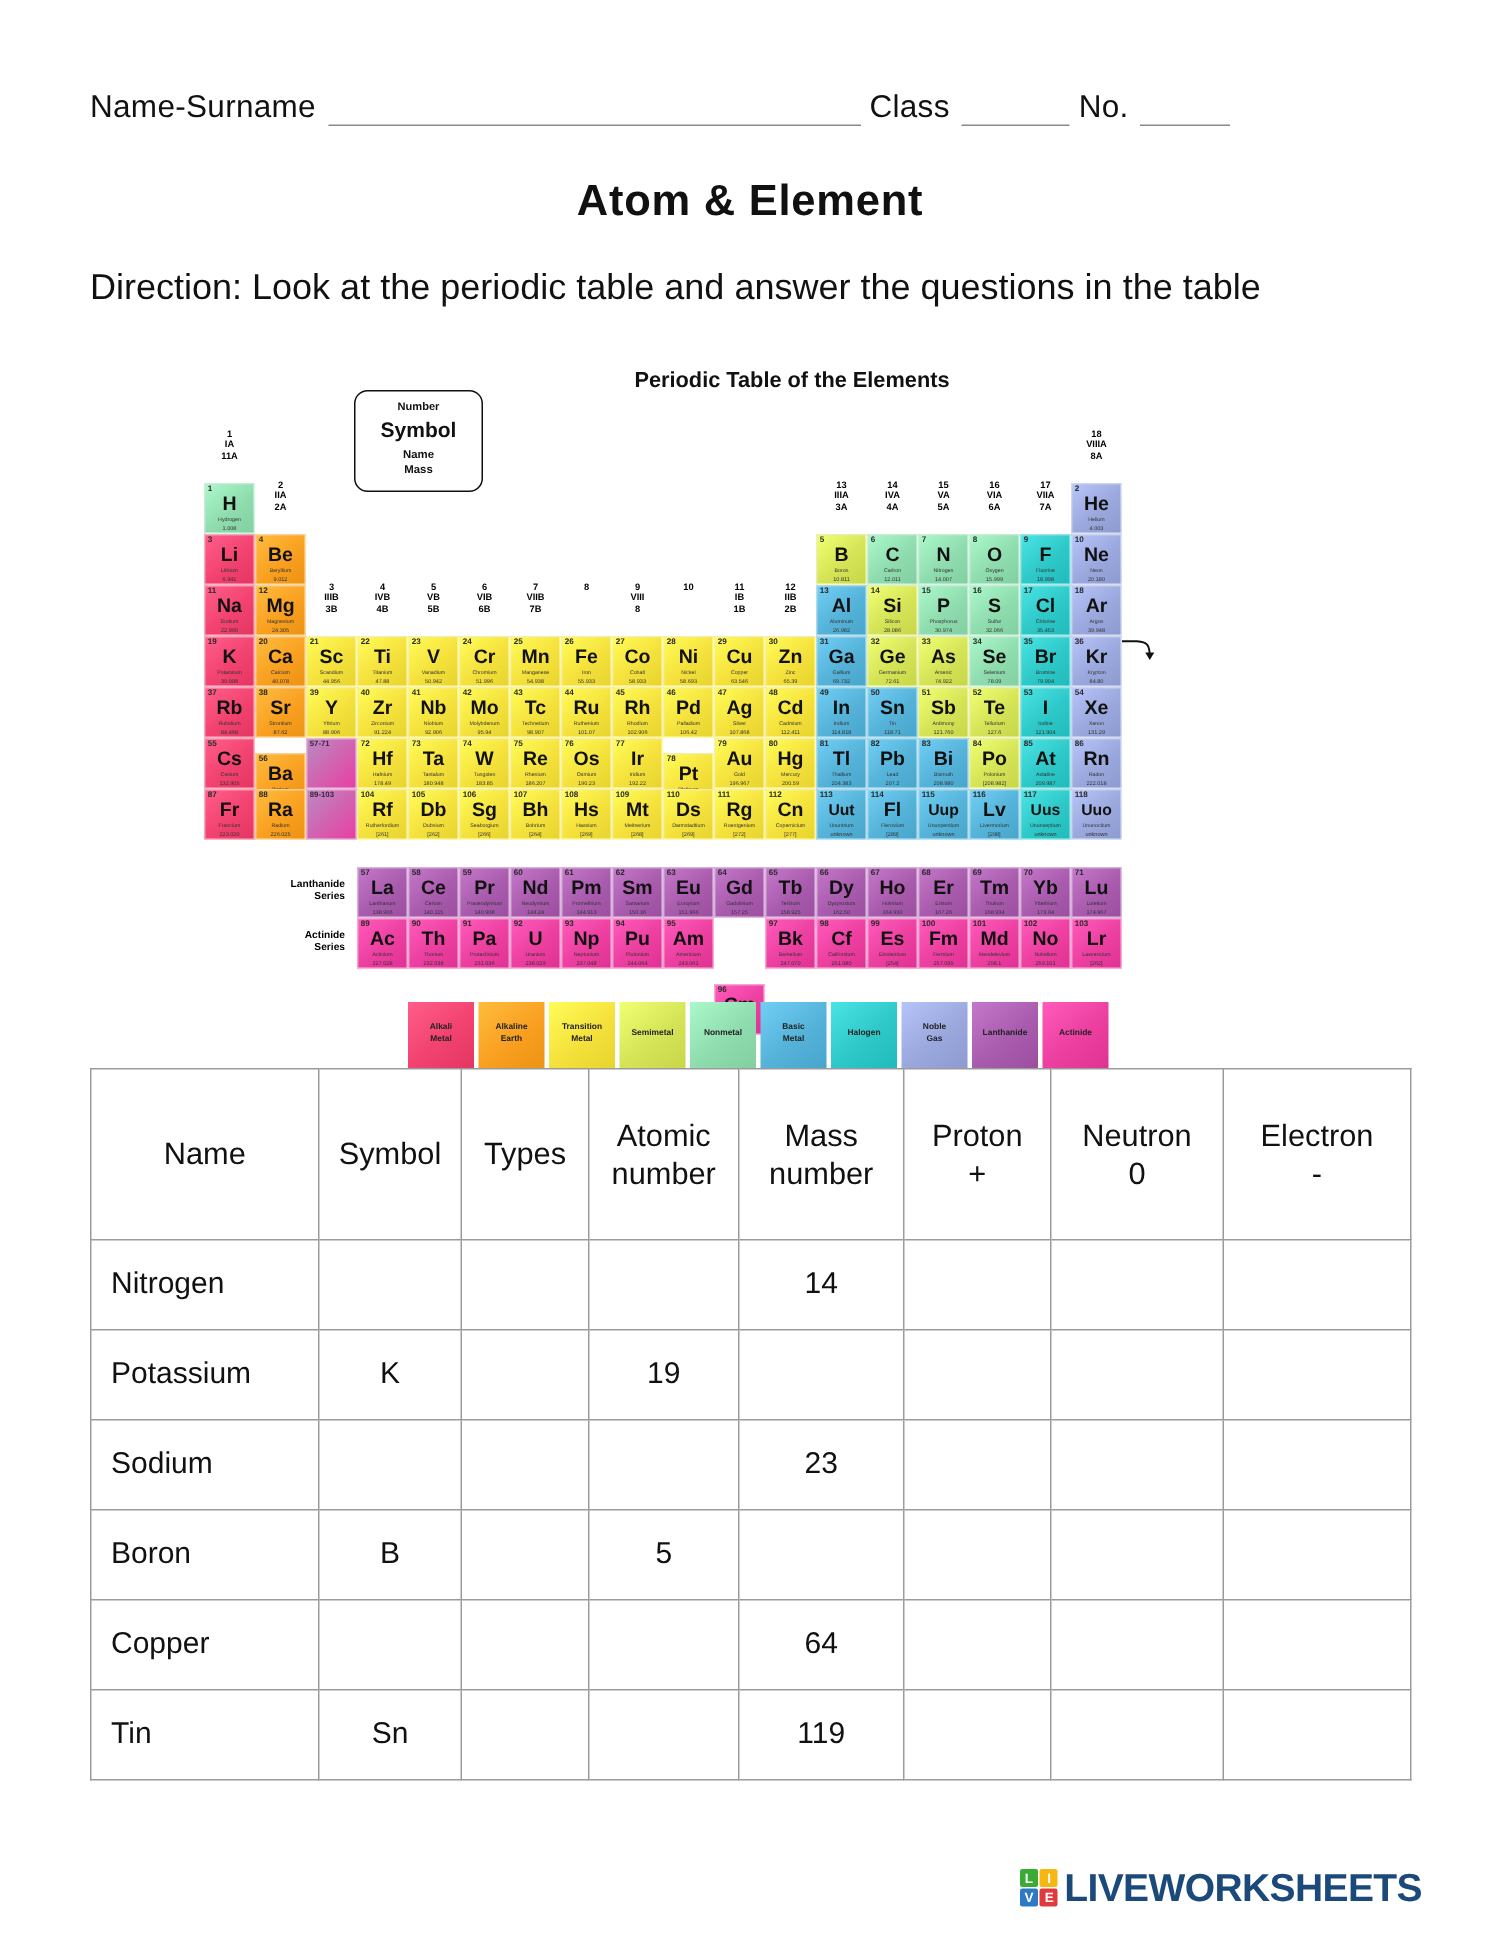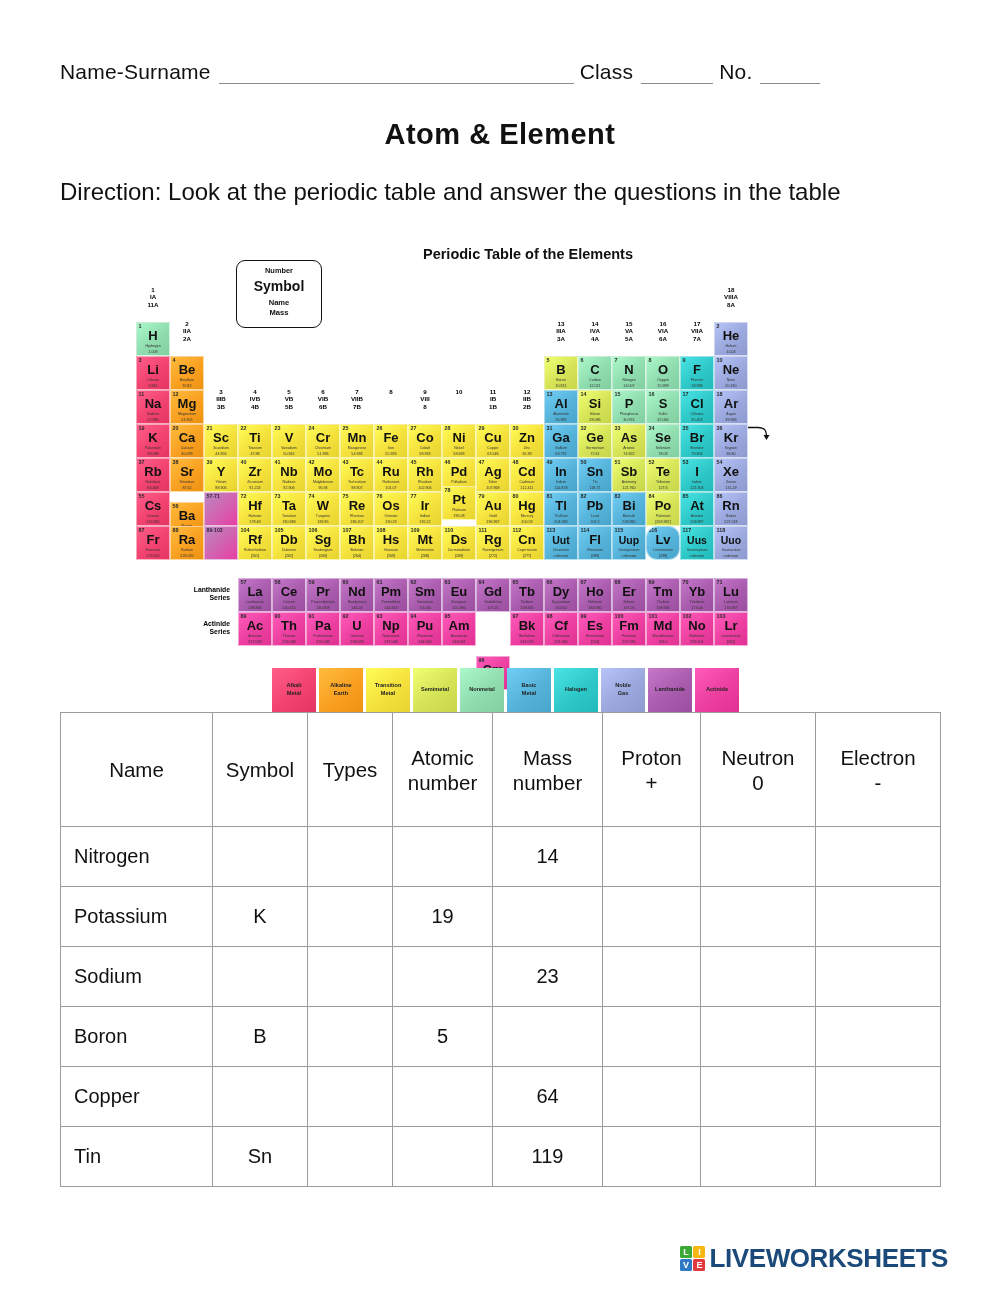--- a/index.html
+++ b/index.html
@@ -595,21 +595,21 @@
           <span class="sym">Os</span>
           <span class="nm">Osmium</span>
           <span class="ms">190.23</span>
         </div>
         <div class="cell" style="left: 300px; top: 274px; background: linear-gradient(140deg, rgb(255, 253, 88), rgb(245, 225, 60) 55%, rgb(232, 212, 47));">
           <span class="num">77</span>
           <span class="sym">Ir</span>
           <span class="nm">Iridium</span>
           <span class="ms">192.22</span>
         </div>
-        <div class="cell" style="left: 334px; top: 268px; background: linear-gradient(140deg, rgb(255, 253, 88), rgb(245, 225, 60) 55%, rgb(232, 212, 47));">
+        <div class="cell" style="left: 334px; top: 284px; background: linear-gradient(140deg, rgb(255, 253, 88), rgb(245, 225, 60) 55%, rgb(232, 212, 47));">
           <span class="num">78</span>
           <span class="sym">Pt</span>
           <span class="nm">Platinum</span>
           <span class="ms">195.08</span>
         </div>
         <div class="cell" style="left: 368px; top: 274px; background: linear-gradient(140deg, rgb(255, 253, 88), rgb(245, 225, 60) 55%, rgb(232, 212, 47));">
           <span class="num">79</span>
           <span class="sym">Au</span>
           <span class="nm">Gold</span>
           <span class="ms">196.967</span>
@@ -733,21 +733,21 @@
           <span class="sym">Fl</span>
           <span class="nm">Flerovium</span>
           <span class="ms">[289]</span>
         </div>
         <div class="cell small" style="left: 504px; top: 308px; background: linear-gradient(140deg, rgb(113, 207, 245), rgb(85, 179, 217) 55%, rgb(72, 166, 204));">
           <span class="num">115</span>
           <span class="sym">Uup</span>
           <span class="nm">Ununpentium</span>
           <span class="ms">unknown</span>
         </div>
-        <div class="cell" style="left: 538px; top: 308px; background: linear-gradient(140deg, rgb(113, 207, 245), rgb(85, 179, 217) 55%, rgb(72, 166, 204)); border-radius: 11px;">
+        <div class="cell" style="left: 538px; top: 308px; background: linear-gradient(140deg, rgb(113, 207, 245), rgb(85, 179, 217) 55%, rgb(72, 166, 204));">
           <span class="num">116</span>
           <span class="sym">Lv</span>
           <span class="nm">Livermorium</span>
           <span class="ms">[298]</span>
         </div>
         <div class="cell small" style="left: 572px; top: 308px; background: linear-gradient(140deg, rgb(74, 228, 228), rgb(46, 200, 200) 55%, rgb(33, 187, 187));">
           <span class="num">117</span>
           <span class="sym">Uus</span>
           <span class="nm">Ununseptium</span>
           <span class="ms">unknown</span>

